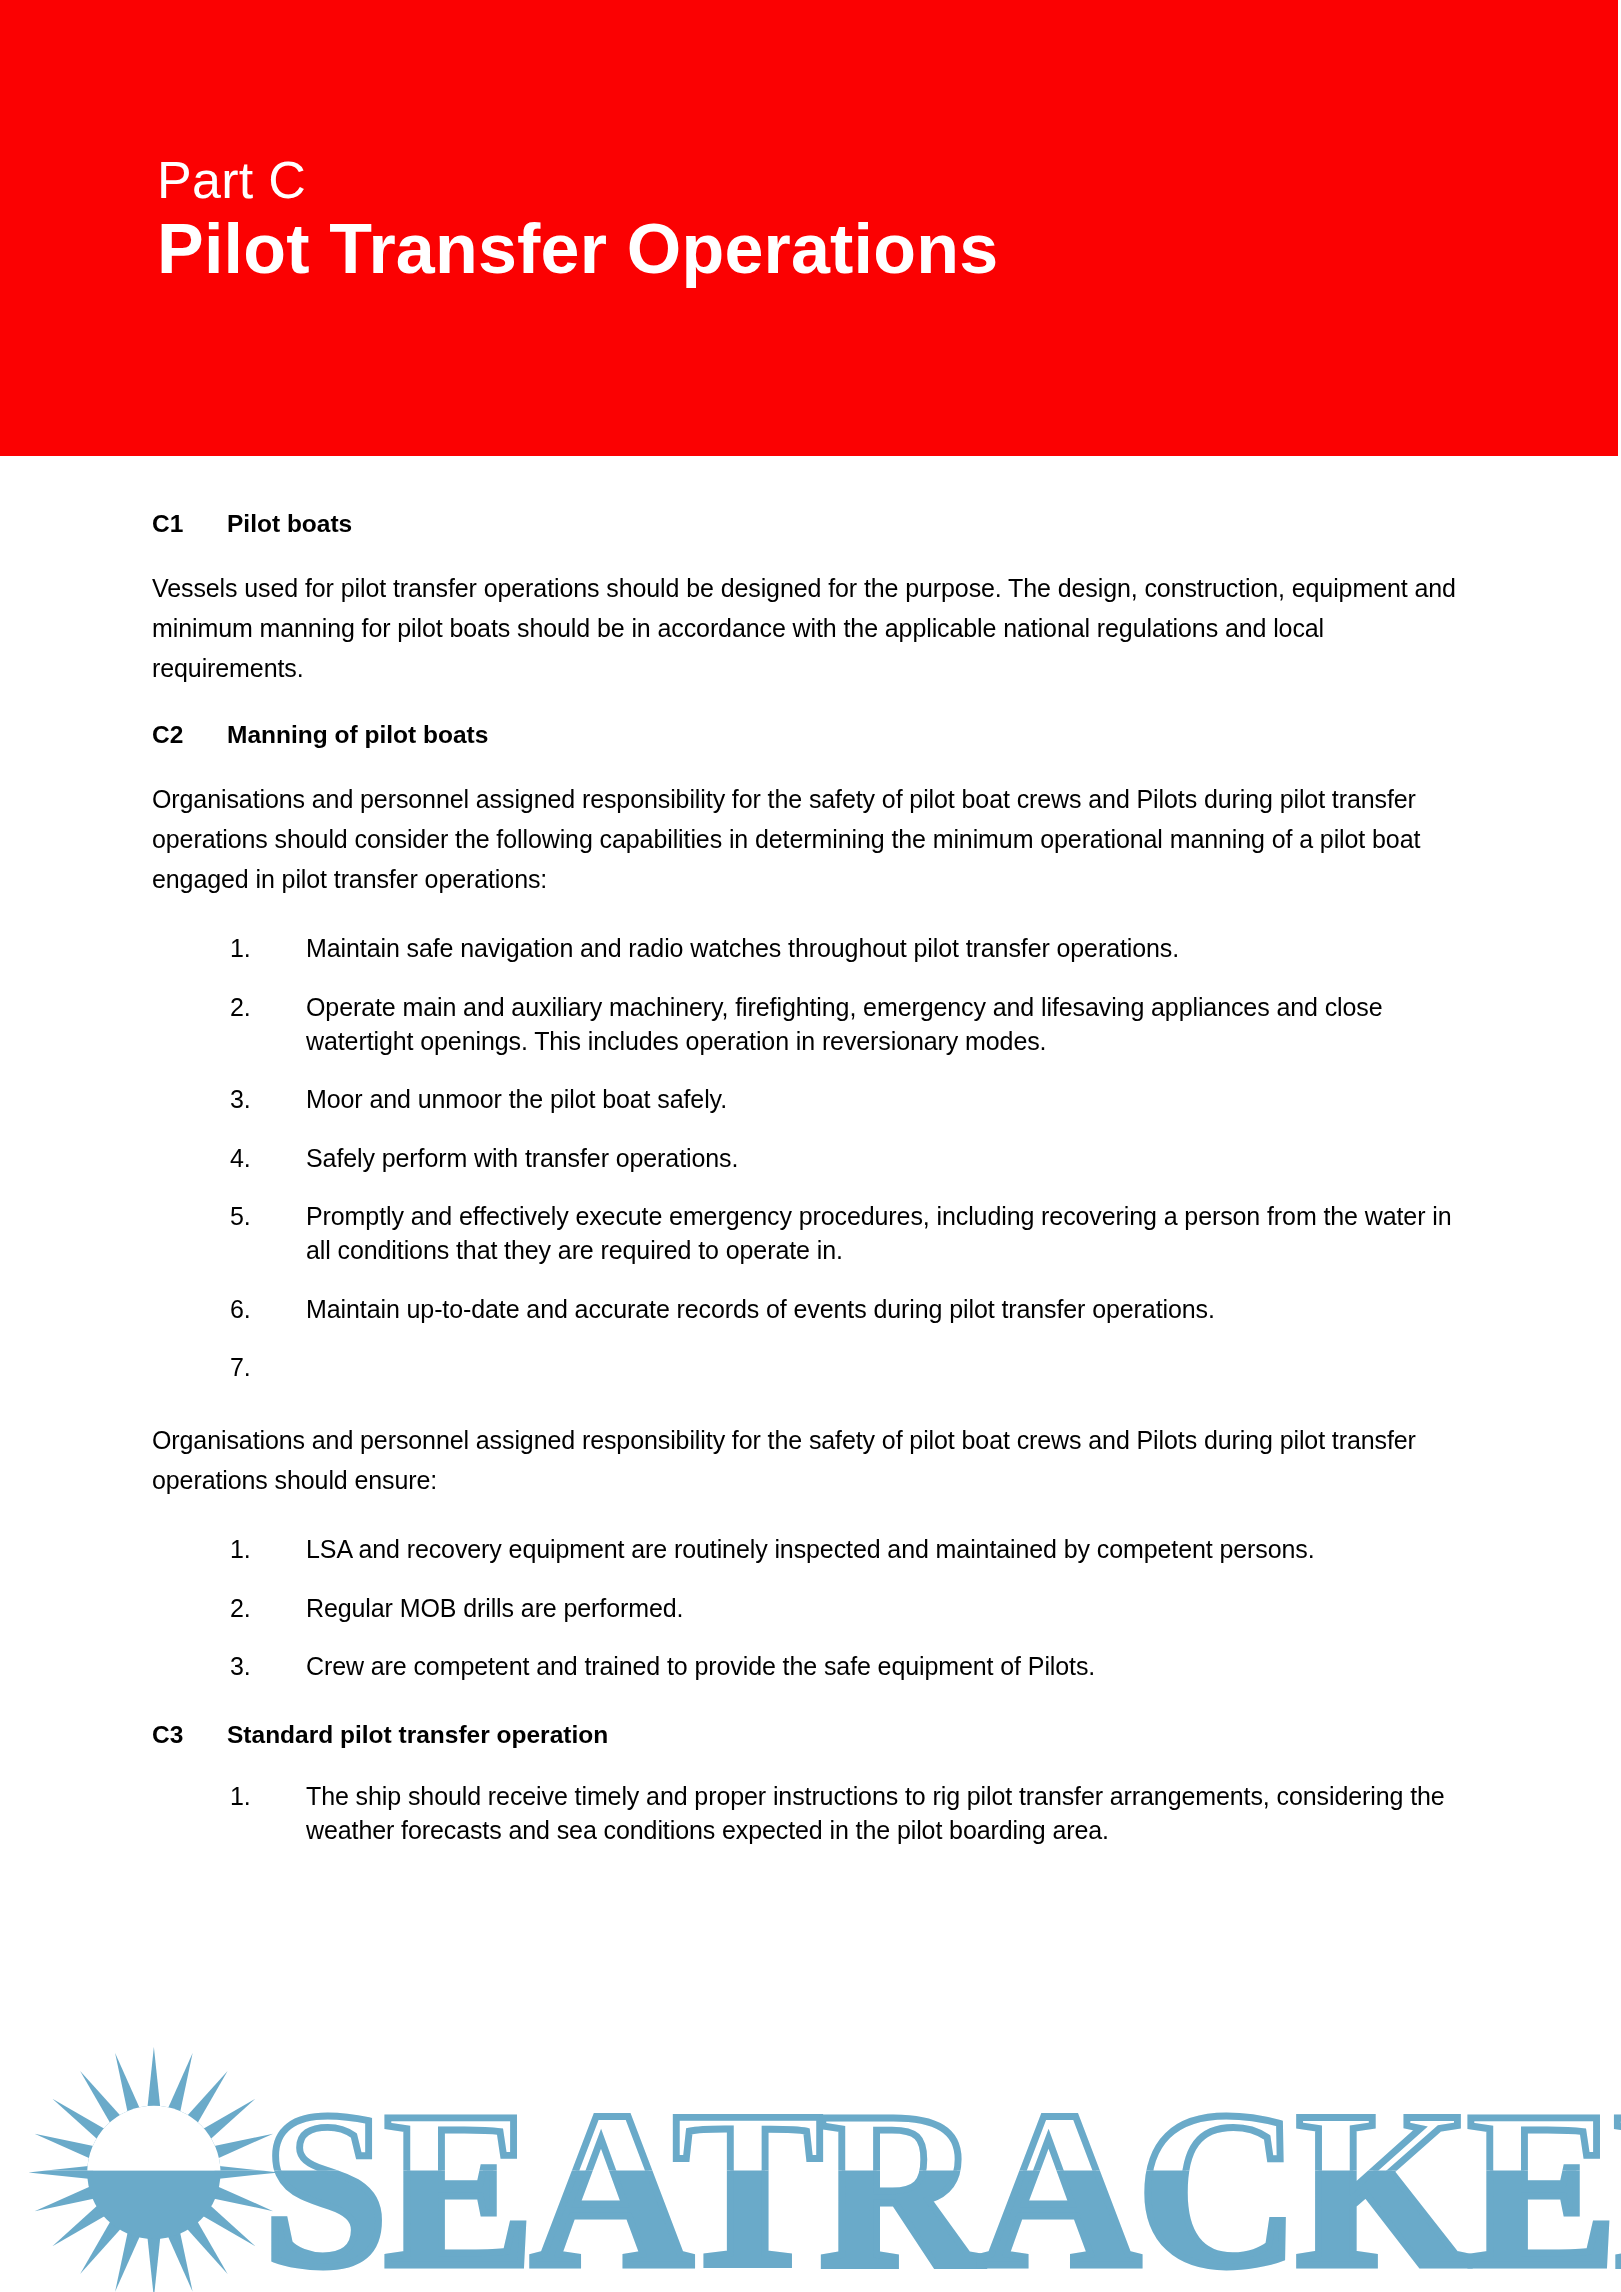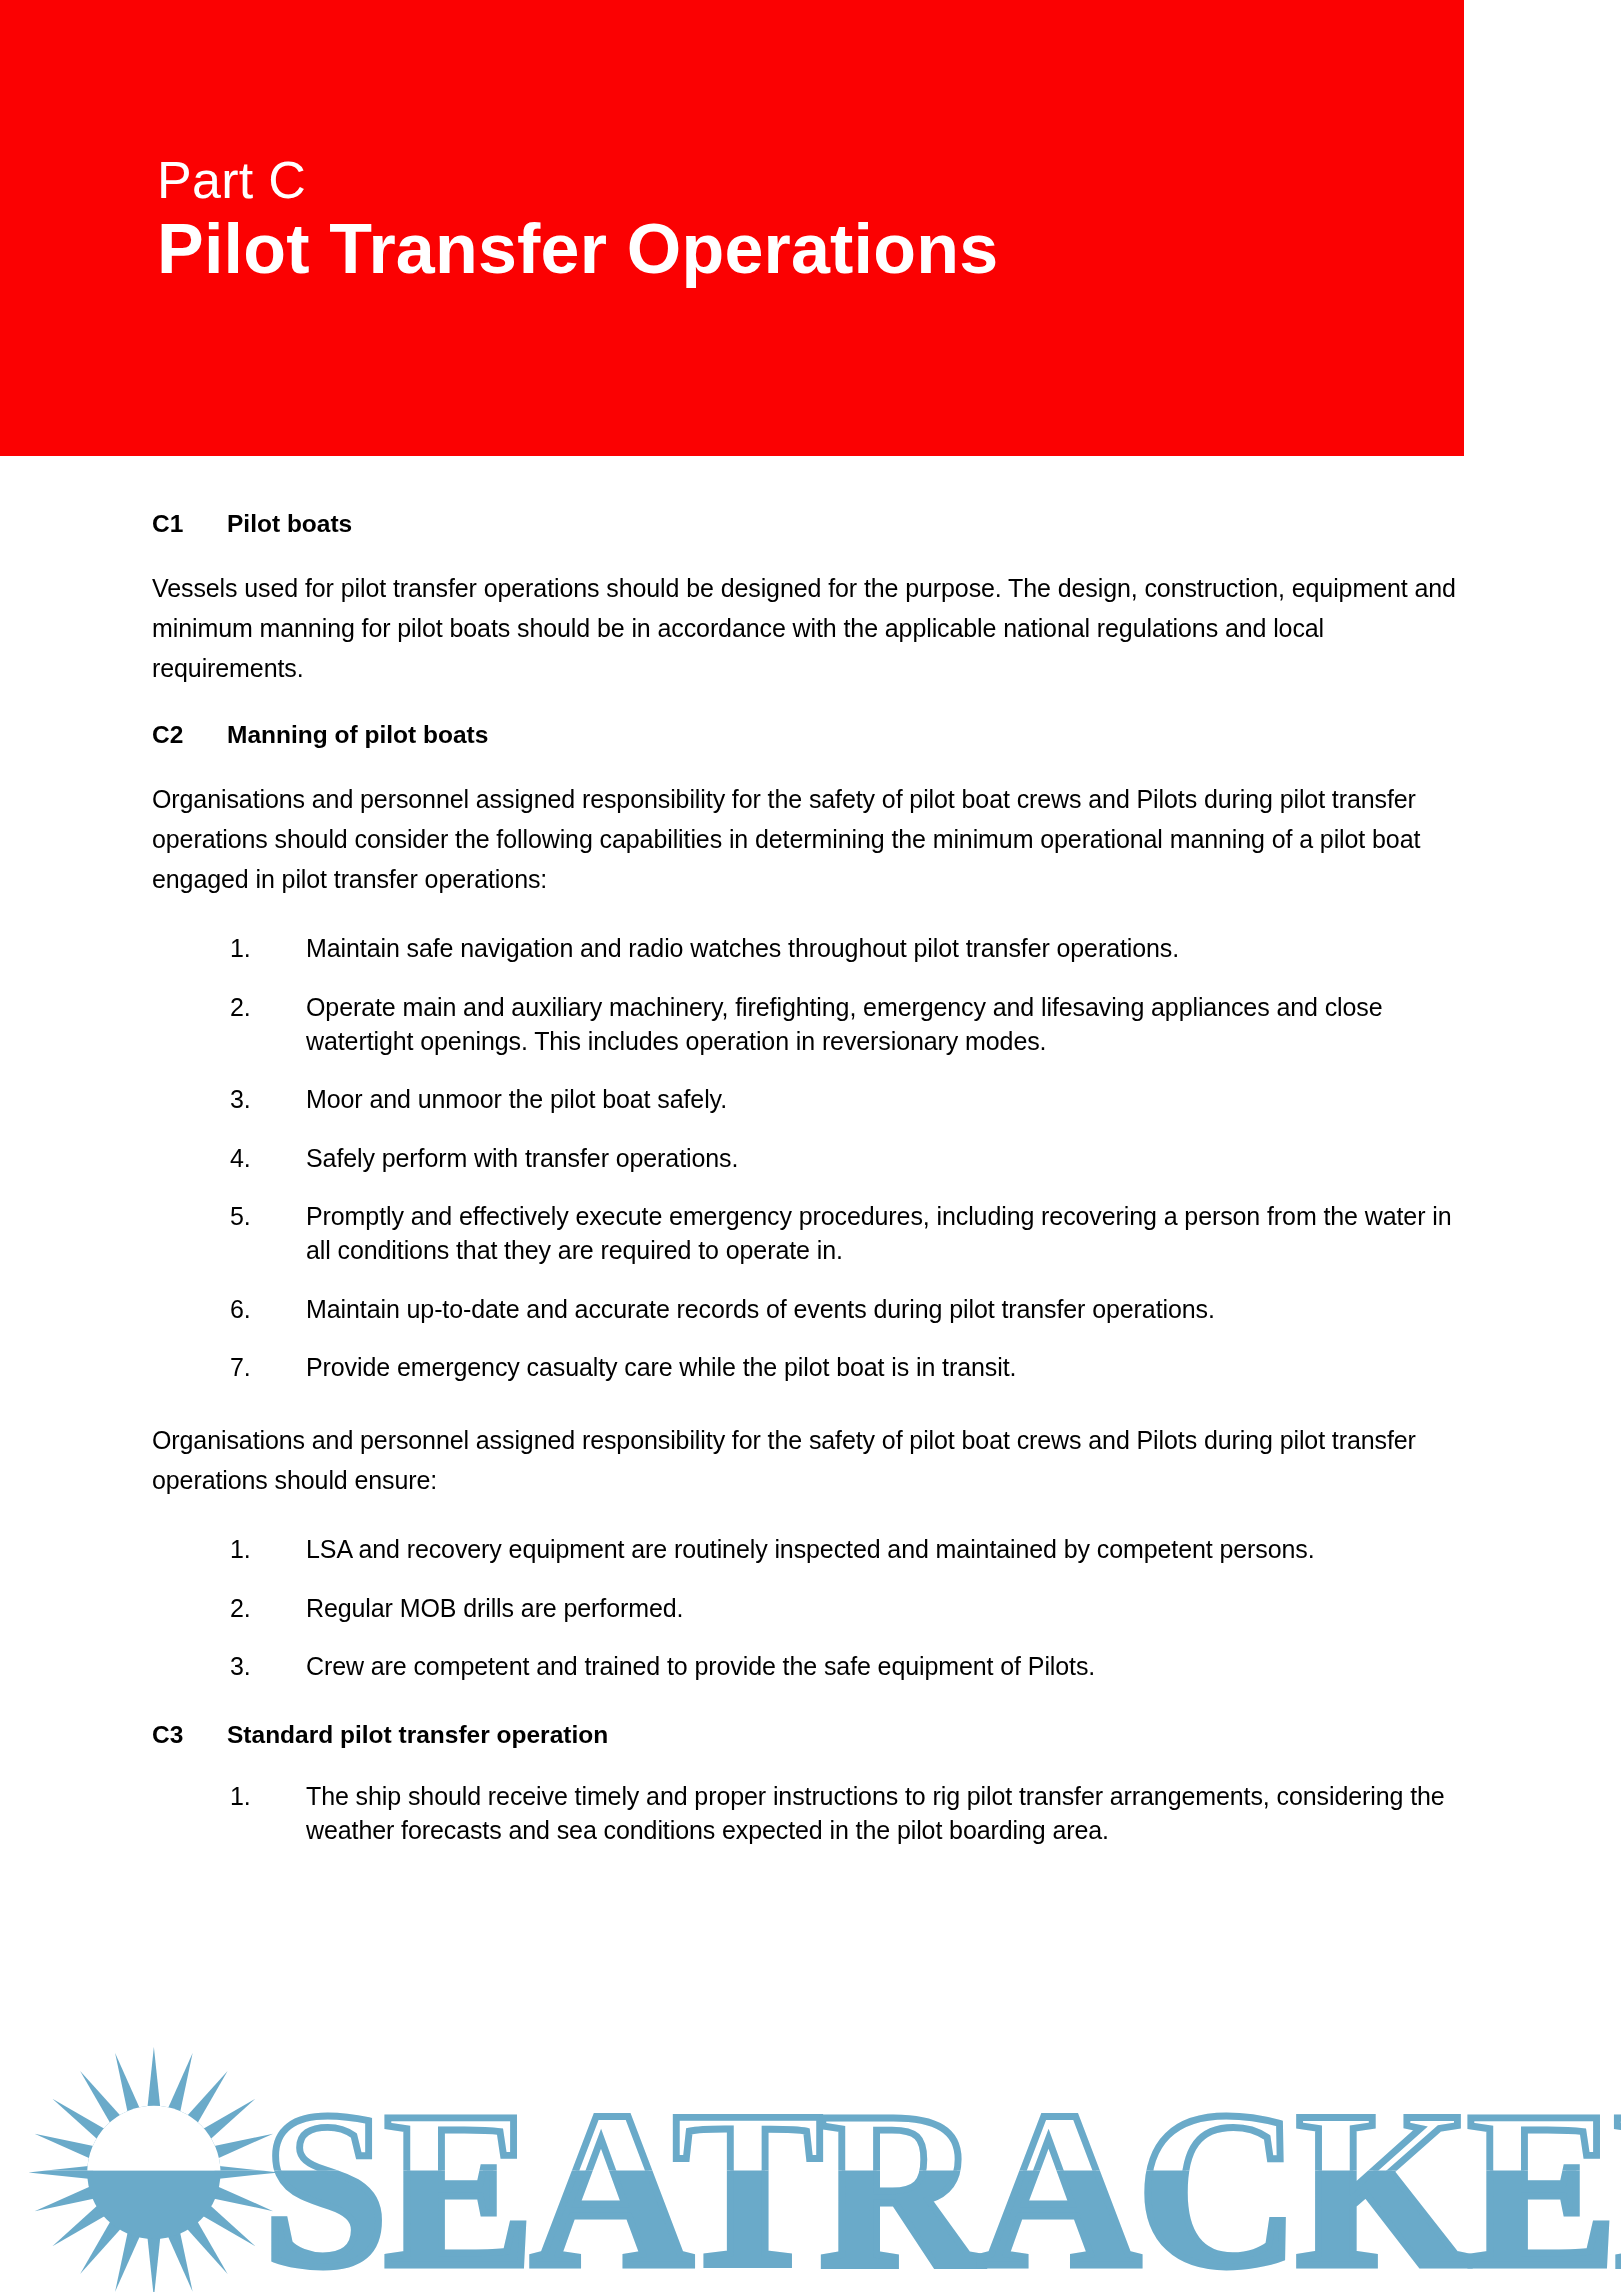--- a/index.html
+++ b/index.html
@@ -15,21 +15,21 @@
     overflow: hidden;
     font-family: "Liberation Sans", sans-serif;
     color: #000000;
   }
 
   
   .banner {
     position: absolute;
     left: 0;
     top: 0;
-    width: 1464px;
+    width: 1618px;
     height: 456px;
     background: #fb0102;
   }
   .banner-titles {
     position: absolute;
     left: 157px;
     top: 147px;
     color: #ffffff;
   }
   .banner-line1 {
@@ -148,21 +148,20 @@
     <div class="numitem">
       <span class="n-num">5.</span>
       <span class="n-text">Promptly and effectively execute emergency procedures, including recovering a person from the water in all conditions that they are required to operate in.</span>
     </div>
     <div class="numitem">
       <span class="n-num">6.</span>
       <span class="n-text">Maintain up-to-date and accurate records of events during pilot transfer operations.</span>
     </div>
     <div class="numitem">
       <span class="n-num">7.</span>
-      <span class="n-text">Provide emergency casualty care while the pilot boat is in transit.</span>
     </div>
   </div>
 
   <div class="gap-after-list"></div>
 
   <p class="para">Organisations and personnel assigned responsibility for the safety of pilot boat crews and Pilots during pilot transfer operations should ensure:</p>
 
   <div class="numlist">
     <div class="numitem">
       <span class="n-num">1.</span>

